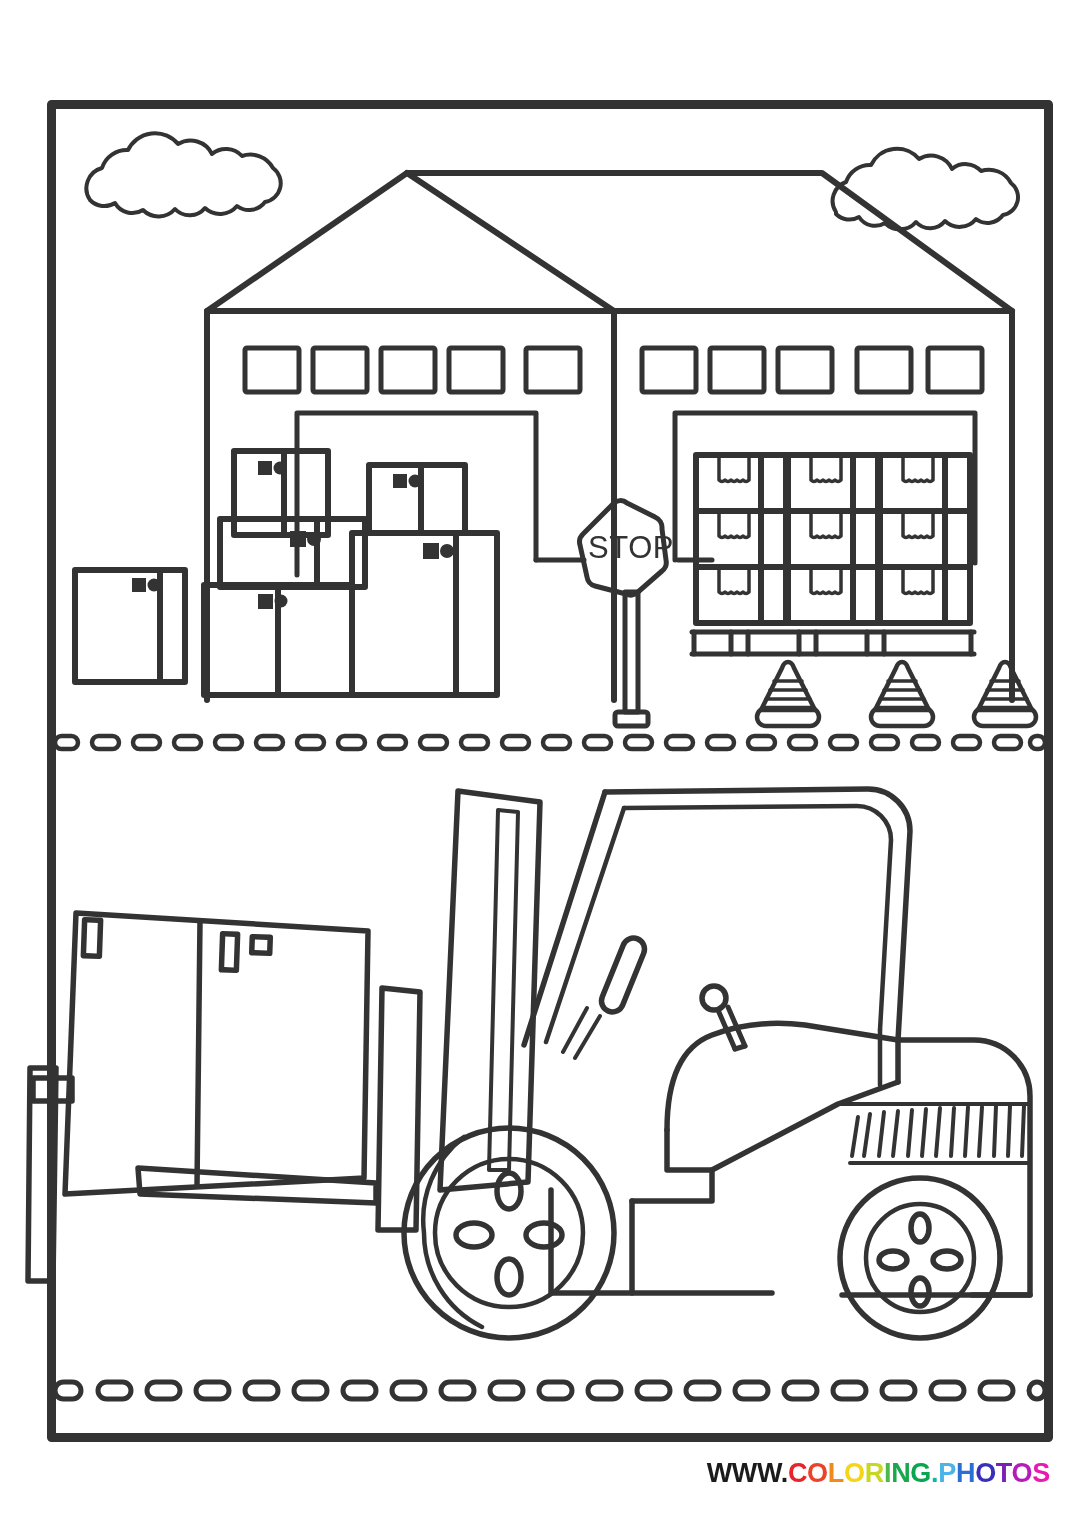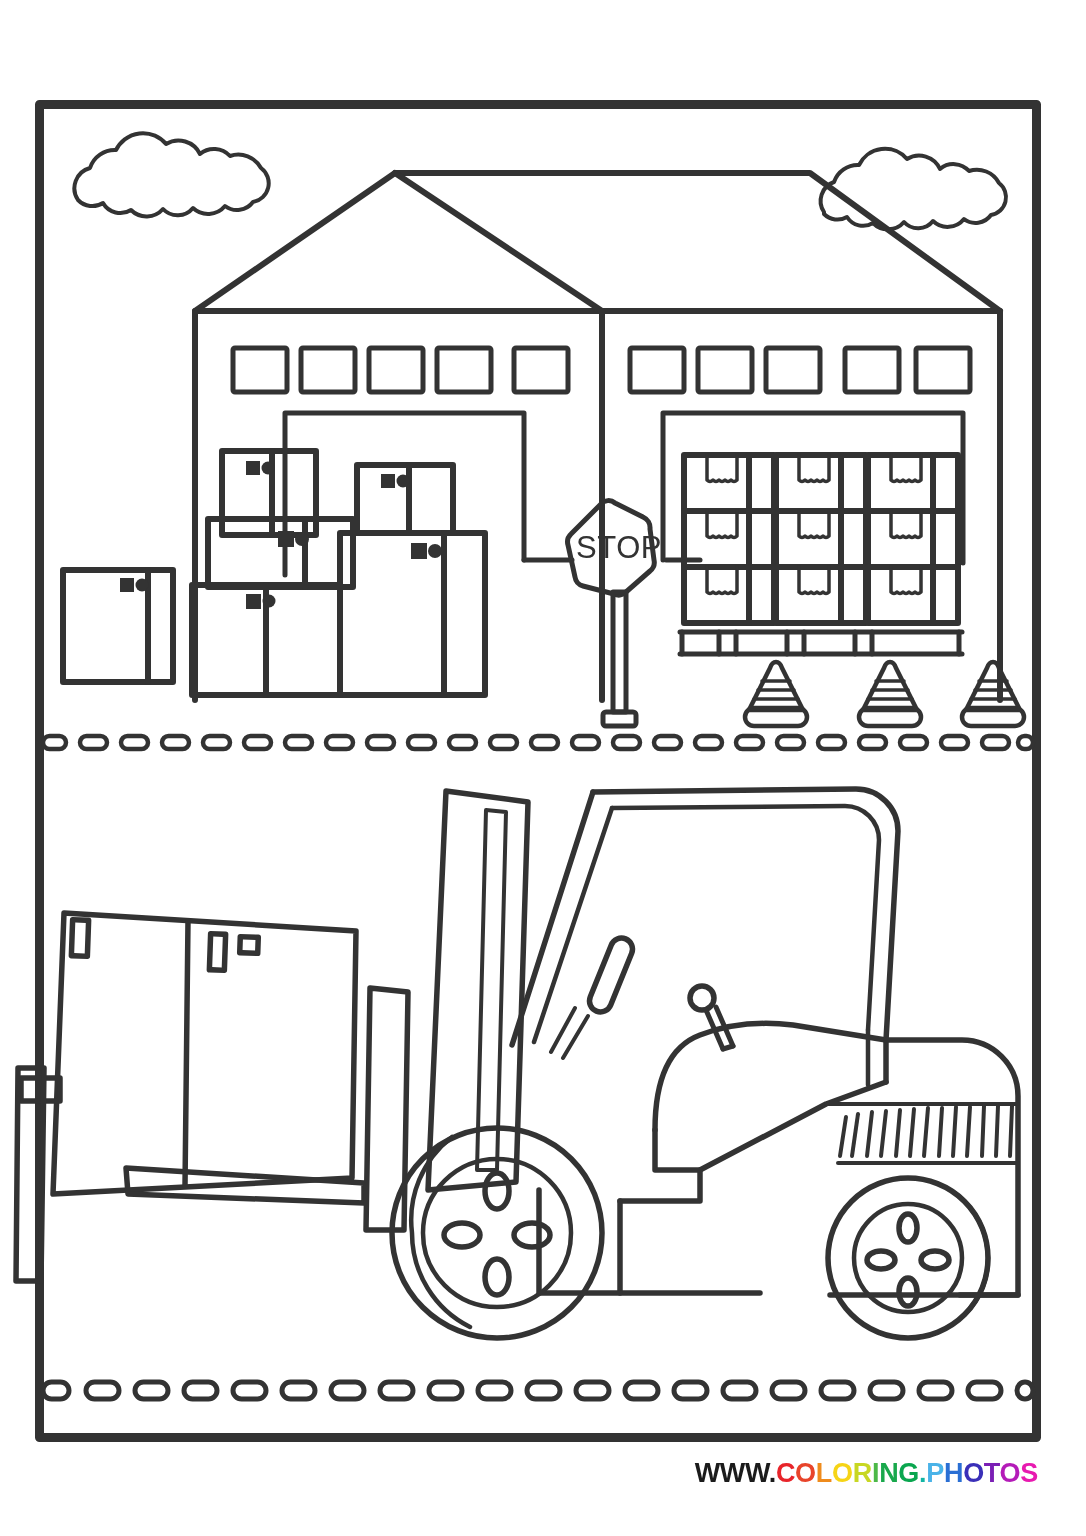--- a/index.html
+++ b/index.html
@@ -9,21 +9,21 @@
   }
   body {
     width: 1086px;
     height: 1536px;
     font-family: "Liberation Sans", sans-serif;
     overflow: hidden;
     position: relative;
   }
   #page {
     position: absolute;
-    left: 0; top: 0;
+    left: 12px; top: 0;
     width: 858px;
     height: 1536px;
     background: #ffffff;
   }
   #art {
     position: absolute;
     left: 0; top: 0;
     width: 1086px;
     height: 1536px;
     display: block;

